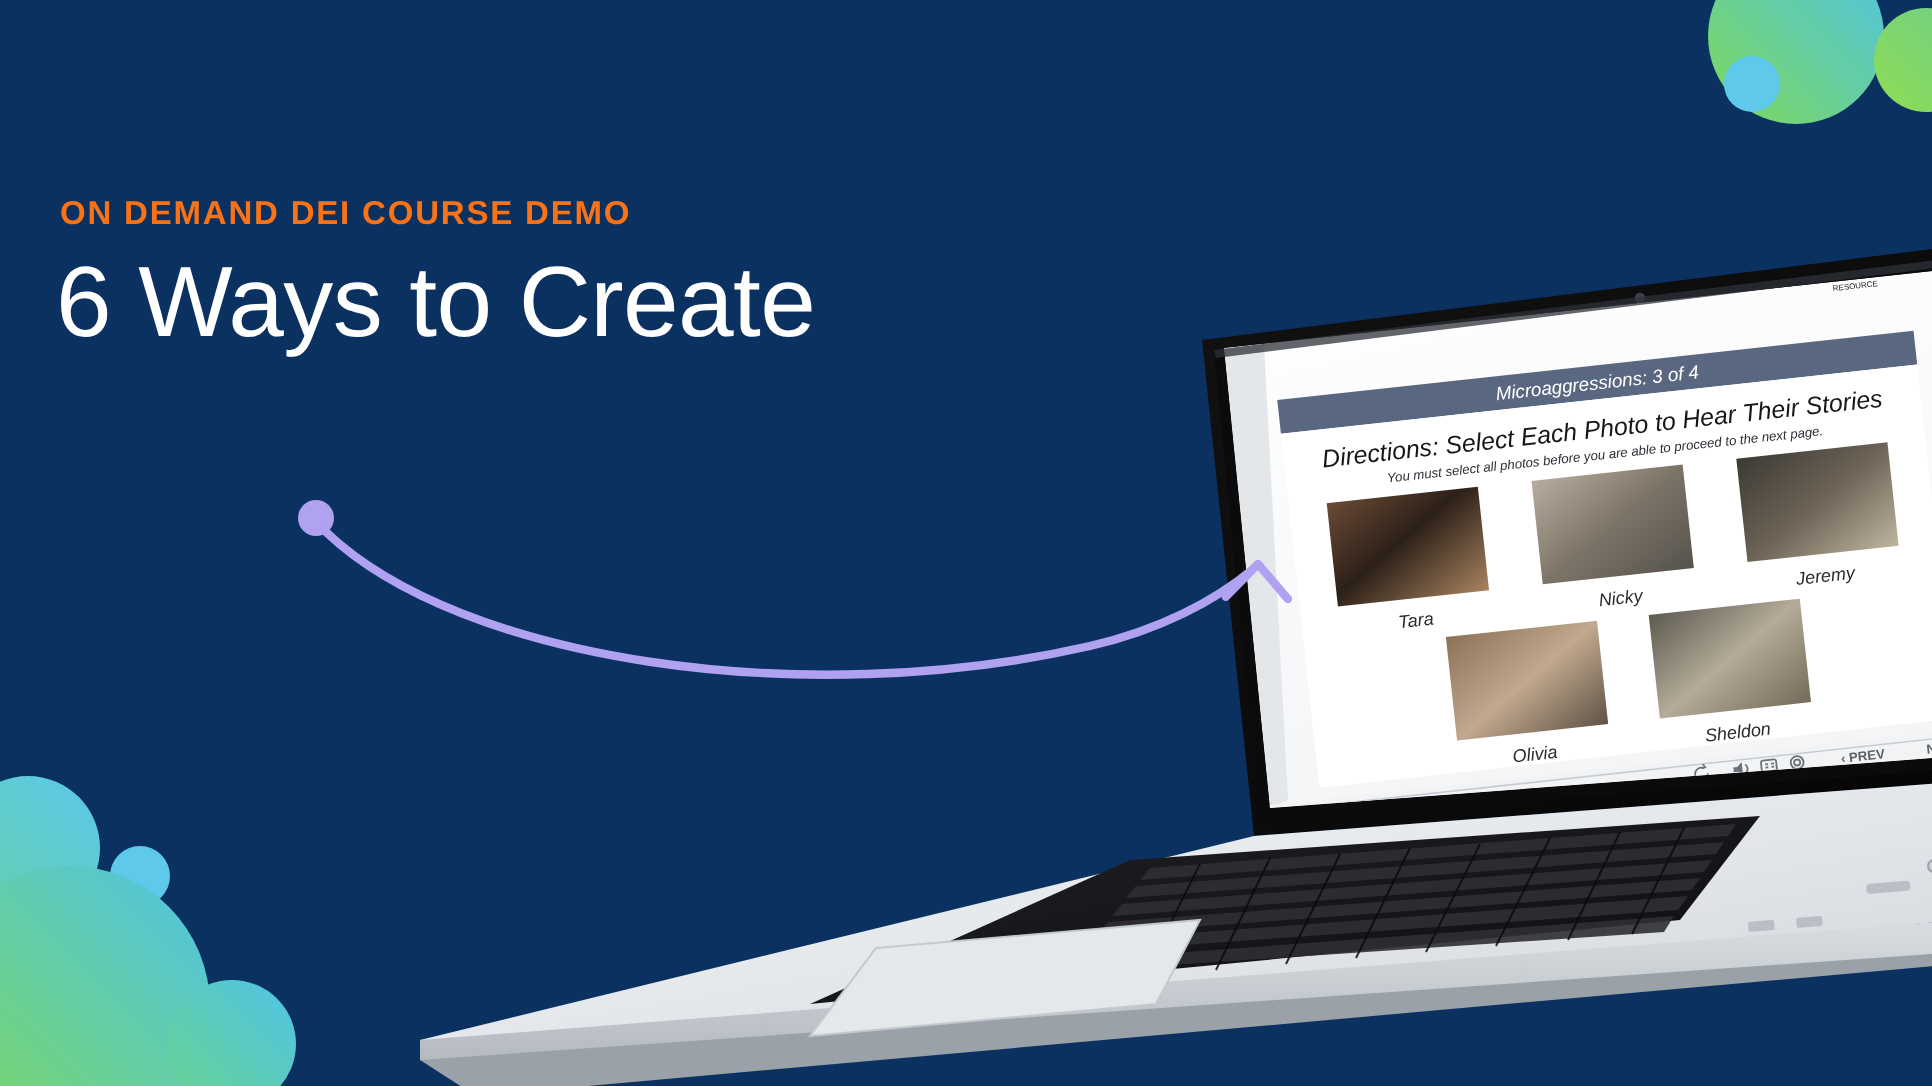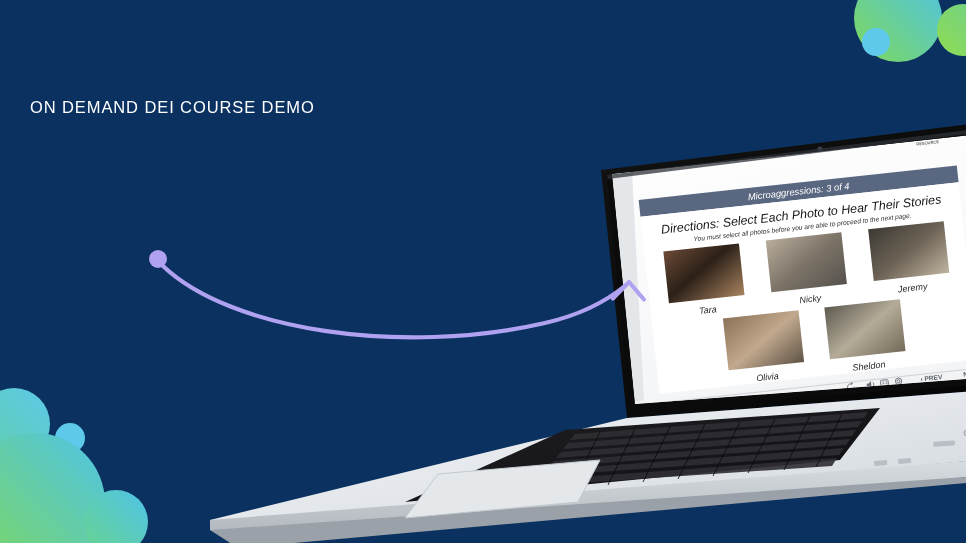--- a/index.html
+++ b/index.html
@@ -7,22 +7,22 @@
   body {
     background:#0a3160;
     font-family:"Liberation Sans", sans-serif;
     position:relative;
   }
   #stage { position:absolute; inset:0; overflow:hidden; }
 
   
   .eyebrow {
     position:absolute; left:30px; top:98px;
-    font-size:16.5px; font-weight:normal; letter-spacing:.9px;
-    color:#ffffff; text-transform:uppercase; white-space:nowrap;
+    font-size:16.5px; font-weight:bold; letter-spacing:.9px;
+    color:#f97316; text-transform:uppercase; white-space:nowrap;
   }
   .headline {
     position:absolute; left:28px; top:122px; width:430px;
     font-size:50px; line-height:58px; font-weight:300;
     color:#ffffff; letter-spacing:-.3px;
   }
   .headline .ln { display:block; white-space:nowrap; }
 
   
   #arrow-layer { position:absolute; inset:0; pointer-events:none; }
@@ -68,20 +68,21 @@
     <circle cx="963" cy="30" r="26" fill="url(#g1)"></circle>
     <circle cx="876" cy="42" r="14" fill="url(#g2)"></circle>
     <circle cx="14" cy="424" r="36" fill="url(#g3)"></circle>
     <circle cx="70" cy="438" r="15" fill="url(#g2)"></circle>
     <circle cx="35" cy="503" r="70" fill="url(#g0)"></circle>
     <circle cx="116" cy="522" r="32" fill="url(#g6)"></circle>
   </svg>
 
   <div class="eyebrow">ON DEMAND DEI COURSE DEMO</div>
   <div class="headline">
+    <span class="ln">6 Ways to Create</span>
   </div>
 
   <div id="laptop">
     <svg width="800" height="470" viewBox="0 0 800 470">
       <defs>
         <linearGradient id="lidEdge" x1="0" y1="0" x2="1" y2="0">
           <stop offset="0%" stop-color="#2a2a2a"></stop>
             <stop offset="100%" stop-color="#0d0d0d"></stop>
         </linearGradient>
         <linearGradient id="baseTop" x1="0" y1="0" x2="1" y2="1">

